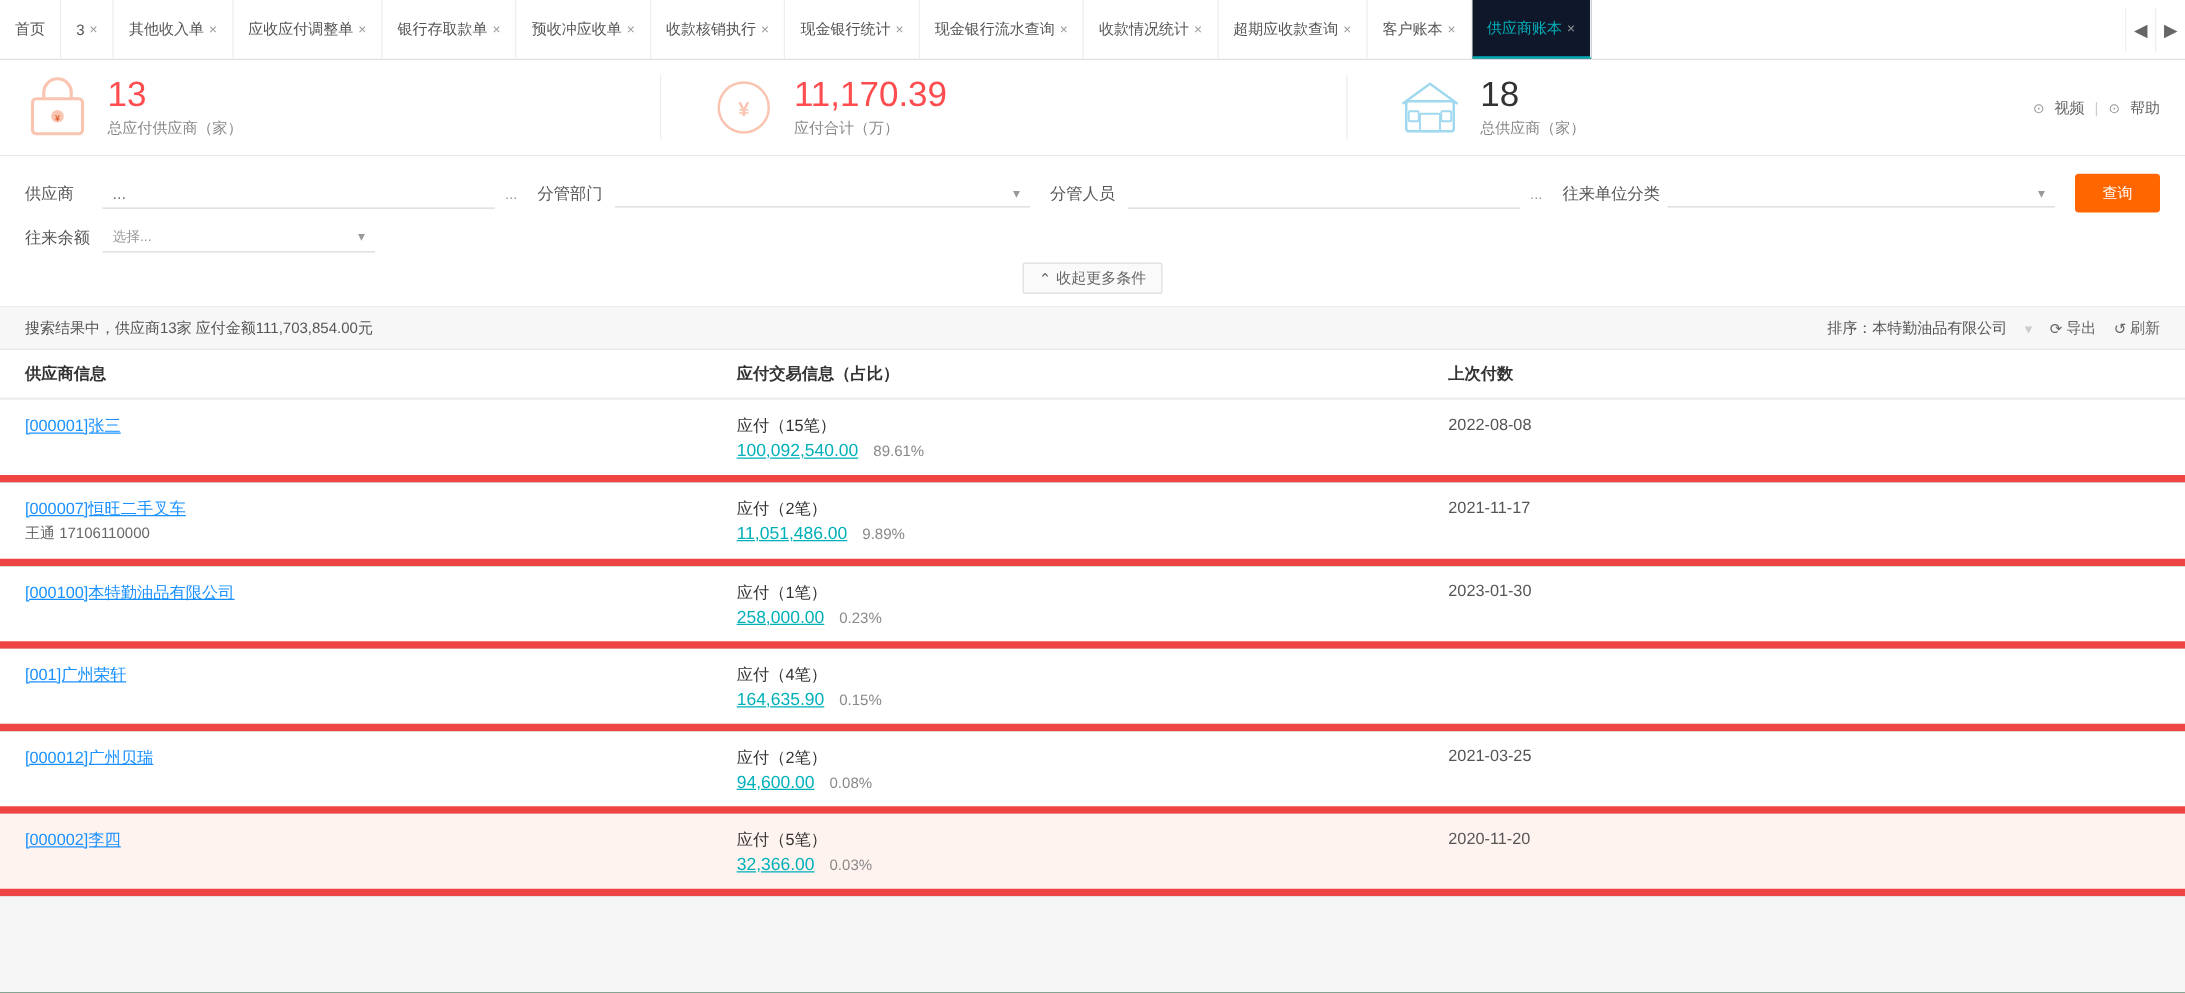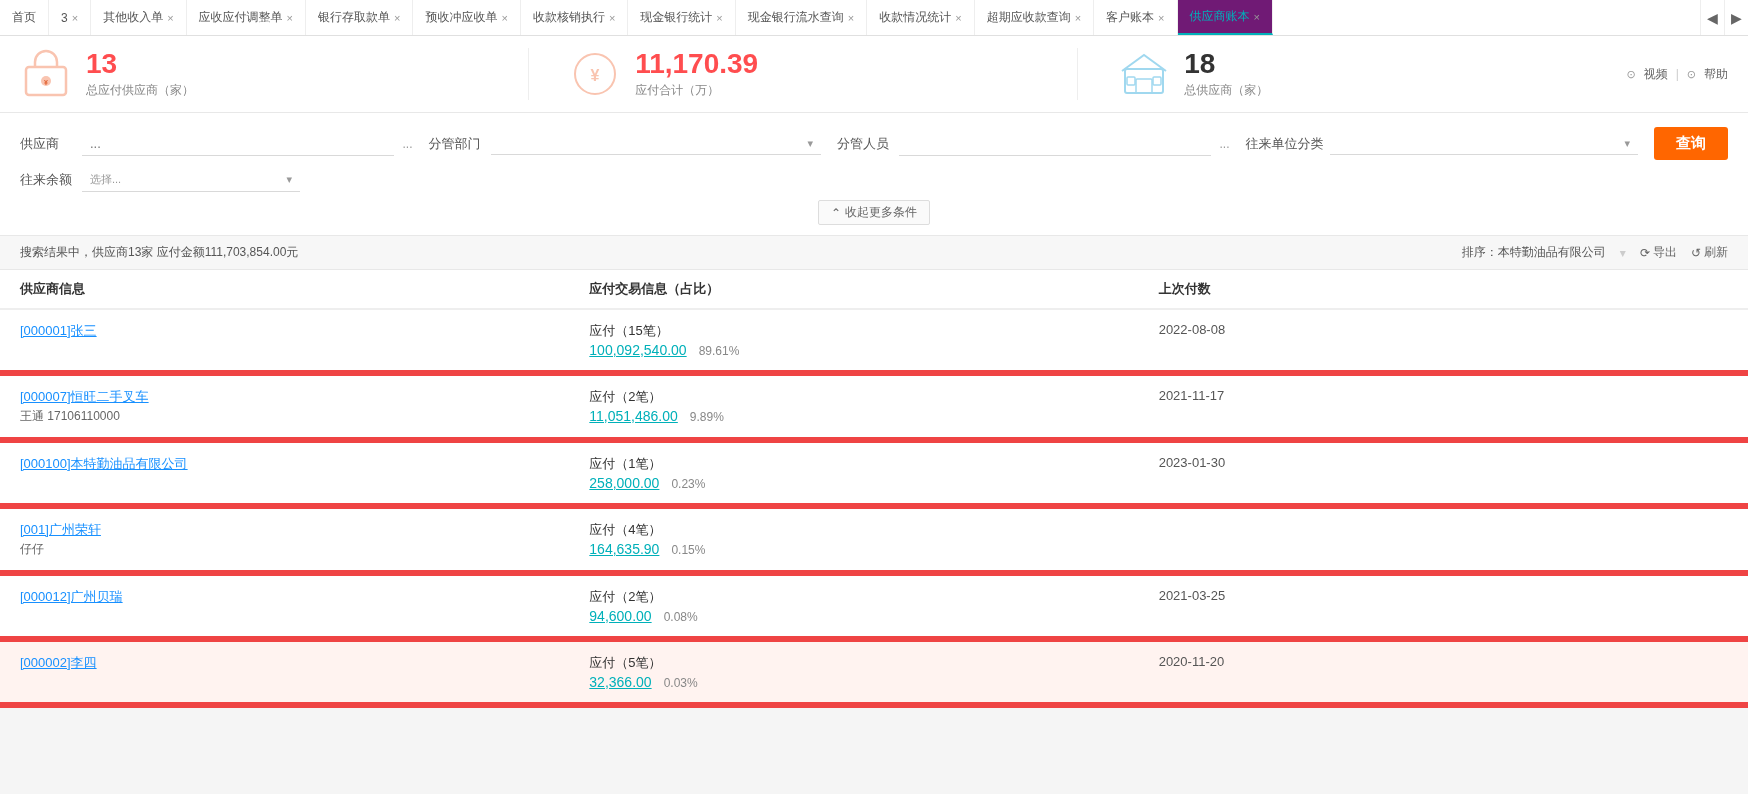--- a/index.html
+++ b/index.html
@@ -4,36 +4,36 @@
   <style>
     * { box-sizing: border-box; margin: 0; padding: 0; }
     body { font-family: 'Microsoft YaHei', Arial, sans-serif; font-size: 13px; background: #f5f5f5; color: #333; }
 
     
     .nav-tabs {
       display: flex;
       align-items: center;
       background: #fff;
       border-bottom: 1px solid #e0e0e0;
-      height: 36px;
+      height: 48px;
       overflow: hidden;
     }
     .nav-tab {
       display: flex;
       align-items: center;
       padding: 0 12px;
       height: 100%;
       font-size: 12px;
       color: #555;
       cursor: pointer;
       white-space: nowrap;
       border-right: 1px solid #eee;
       gap: 4px;
     }
-    .nav-tab.active { color: #00b0b9; border-bottom: 2px solid #00b0b9; background: #701a75; }
+    .nav-tab.active { color: #00b0b9; border-bottom: 2px solid #00b0b9; background: #0f172a; }
     .nav-tab .close-x { color: #999; font-size: 11px; cursor: pointer; }
     .nav-arrows { display: flex; align-items: center; margin-left: auto; }
     .nav-arrow { width: 24px; height: 36px; display: flex; align-items: center; justify-content: center; cursor: pointer; border-left: 1px solid #eee; color: #666; font-size: 14px; }
 
     
     .stats-bar {
       display: flex;
       background: #fff;
       border-bottom: 1px solid #e8e8e8;
       padding: 12px 20px;
@@ -53,21 +53,21 @@
     }
     .stat-icon {
       width: 52px;
       height: 52px;
       display: flex;
       align-items: center;
       justify-content: center;
     }
     .stat-icon svg { width: 50px; height: 50px; }
     .stat-info { display: flex; flex-direction: column; }
-    .stat-value { font-size: 28px; font-weight: bold; color: #ff4d4f; line-height: 1.1; }
+    .stat-value { font-size: 28px; font-weight: normal; color: #ff4d4f; line-height: 1.1; }
     .stat-label { font-size: 12px; color: #888; margin-top: 2px; }
     .stat-block-right { margin-left: auto; display: flex; flex-direction: column; align-items: flex-end; gap: 4px; font-size: 12px; color: #666; }
     .stat-block-right a { color: #666; text-decoration: none; }
 
     
     .filter-area {
       background: #fff;
       padding: 14px 20px 10px 20px;
       border-bottom: 1px solid #e8e8e8;
     }
@@ -108,24 +108,23 @@
       justify-content: space-between;
       cursor: pointer;
     }
     .filter-select span { color: #999; font-size: 11px; }
     .btn-search {
       background: #ff6600;
       color: #fff;
       border: none;
       padding: 7px 22px;
       border-radius: 3px;
-      font-size: 15px;
+      font-size: 12px;
       cursor: pointer;
       white-space: nowrap;
-      font-weight: bold;
     }
     .collapse-bar {
       display: flex;
       justify-content: center;
       margin-top: 4px;
     }
     .collapse-btn {
       display: flex;
       align-items: center;
       gap: 4px;
@@ -413,21 +412,21 @@
         <div>
           <div class="tx-label">应付（1笔）</div>
           <div class="tx-row">
             <span class="tx-amount">258,000.00</span>
             <span class="tx-pct">0.23%</span>
           </div>
         </div>
         <div><span class="last-pay">2023-01-30</span></div>
       </div>
       <div class="table-row">
-        <div><a class="supplier-link" href="#">[001]广州荣轩</a><div class="supplier-sub">仔仔</div></div>
+        <div><a class="supplier-link" href="#">[001]广州荣轩</a></div>
         <div>
           <div class="tx-label">应付（4笔）</div>
           <div class="tx-row">
             <span class="tx-amount">164,635.90</span>
             <span class="tx-pct">0.15%</span>
           </div>
         </div>
         <div><span class="last-pay"></span></div>
       </div>
       <div class="table-row">

